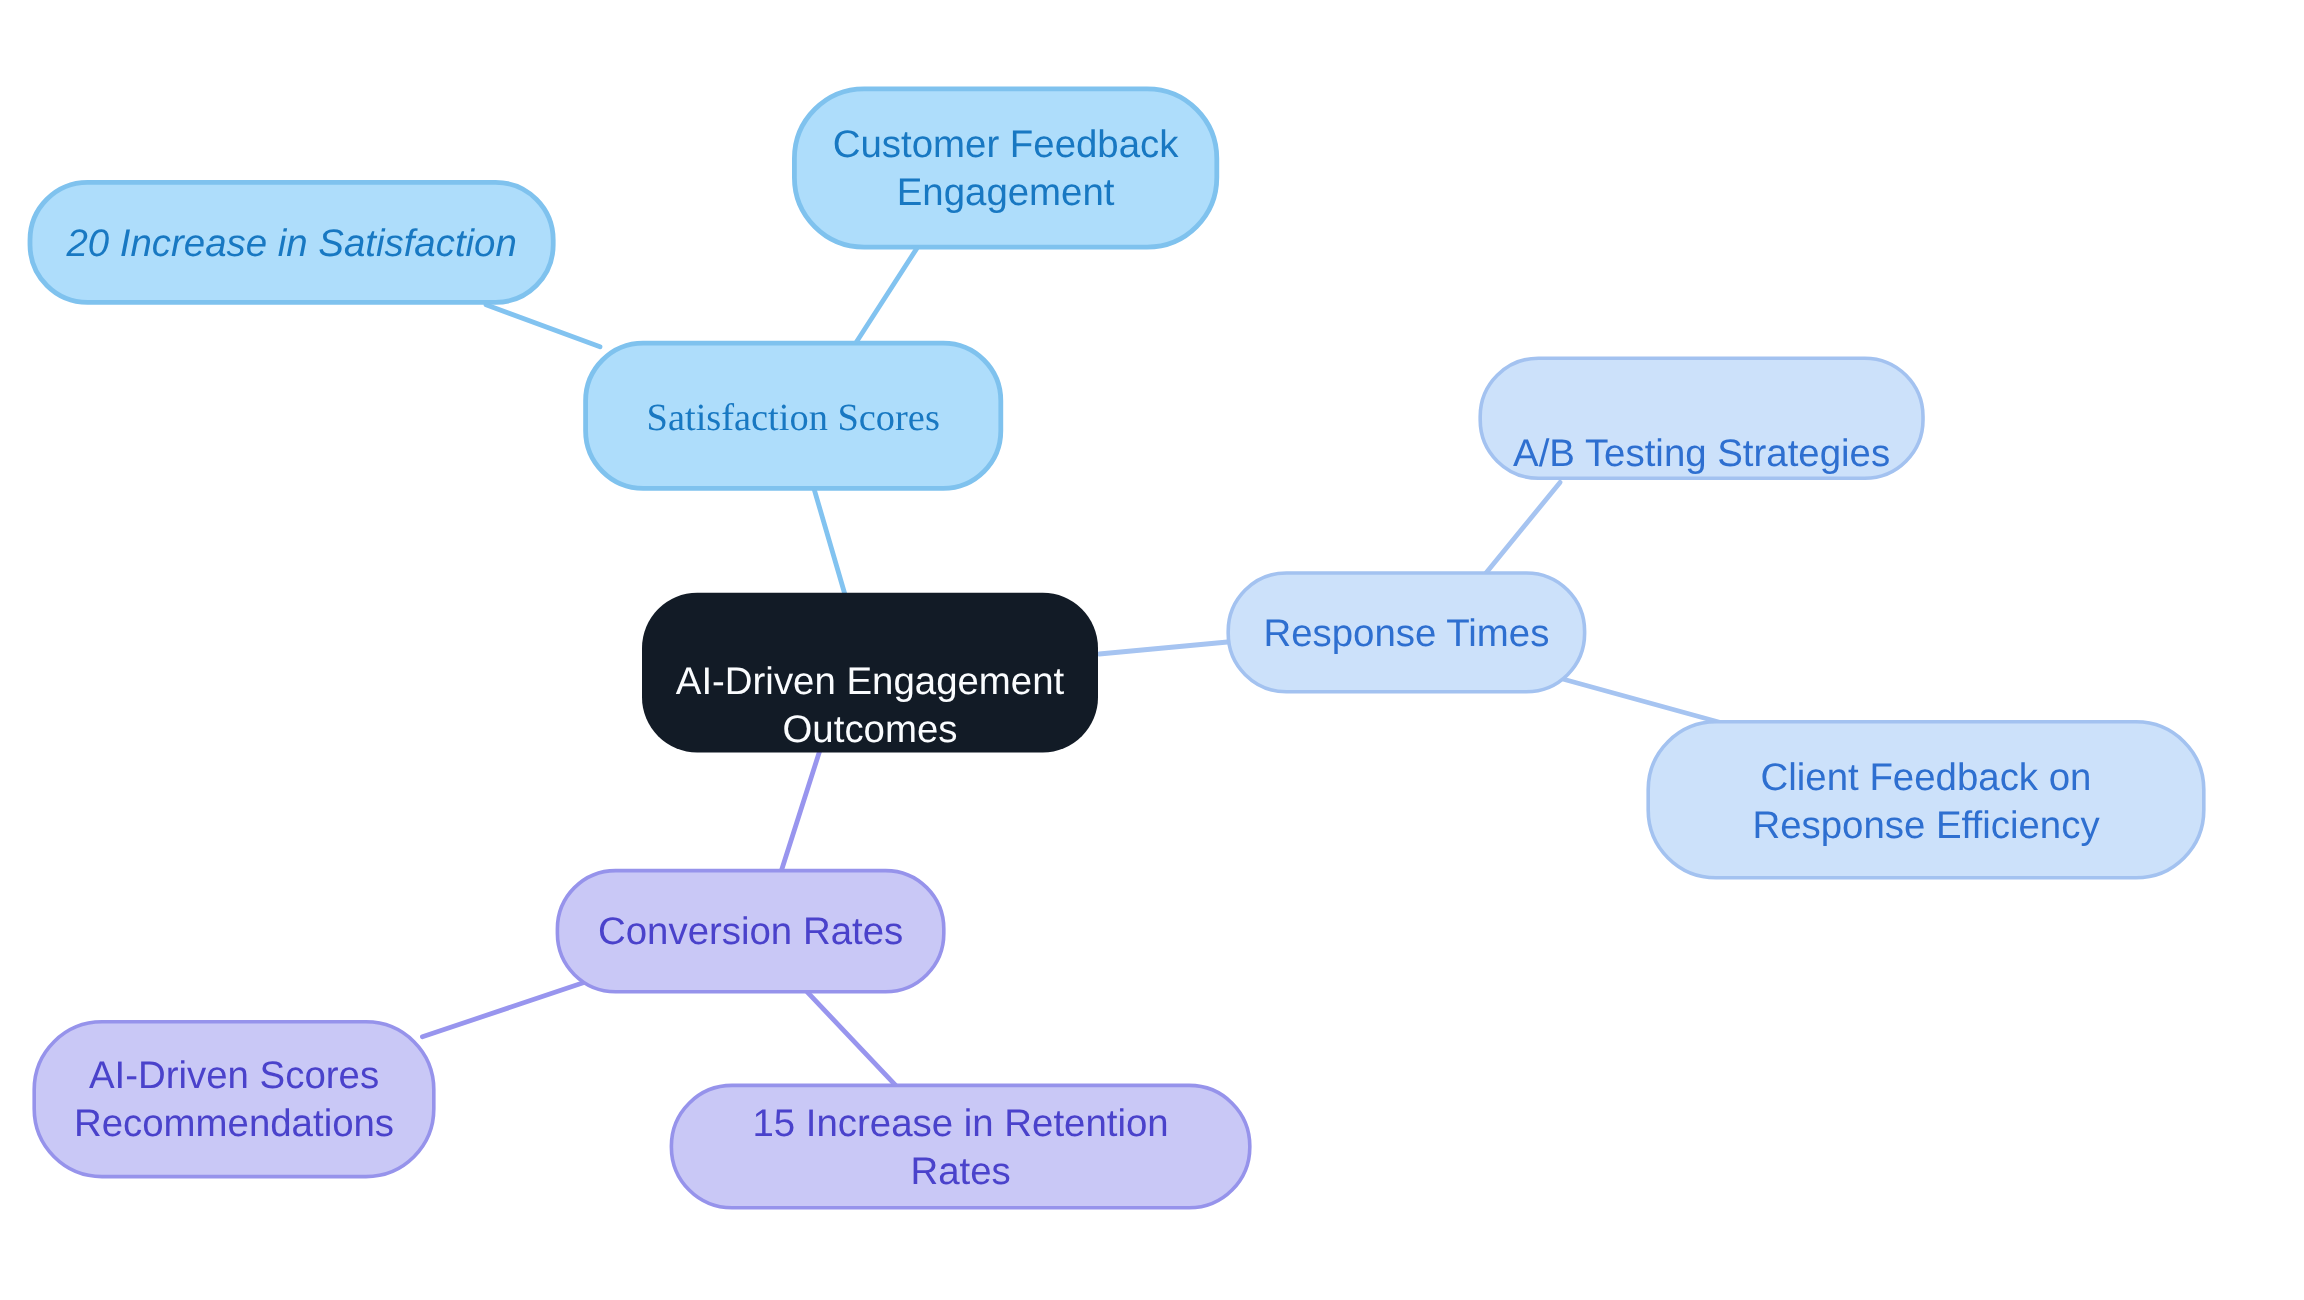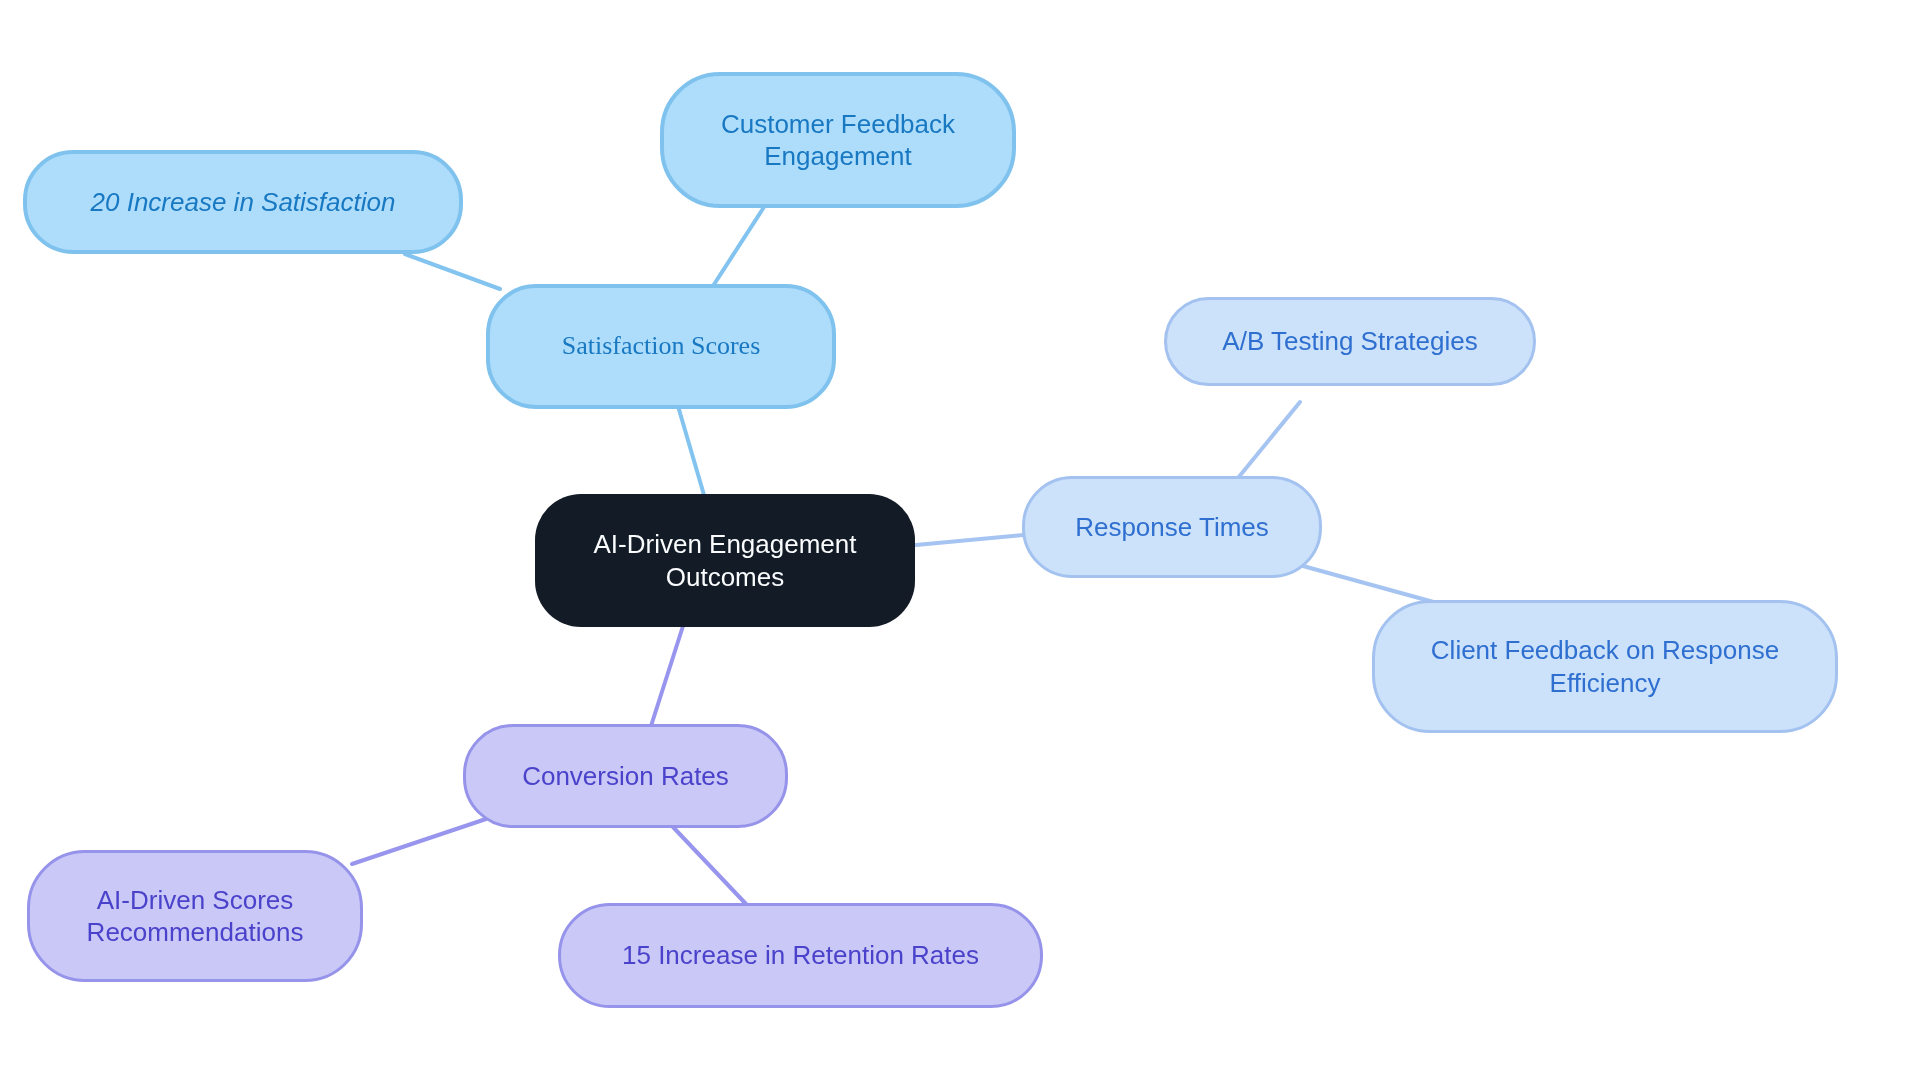--- a/index.html
+++ b/index.html
@@ -25,21 +25,21 @@
   .e-res { stroke: var(--res-edge, #a6c4f1); }
   .e-con { stroke: var(--con-edge, #9895ee); }
 
   .node {
     position: absolute;
     display: flex;
     align-items: center;
     justify-content: center;
     text-align: center;
     box-sizing: border-box;
-    font-size: 26px;
+    font-size: 32px;
     line-height: 1.25;
     padding: 0 22px;
     cursor: default;
   }
   .node.center {
     background: var(--center-fill, #121b26);
     color: var(--center-text, #fafcfe);
     border-radius: 46px;
     border: none;
   }
@@ -53,26 +53,26 @@
     border: 3px solid var(--res-border, #a3c2f0);
     color: var(--res-text, #2e6fd0);
   }
   .node.con {
     background: var(--con-fill, #c9c8f6);
     border: 3px solid var(--con-border, #9693eb);
     color: var(--con-text, #4a42cb);
     text-align: center;
   }
 
-  #n-center   { left: 535px;  top: 494px; width: 380px; height: 133px; }
+  #n-center   { left: 535px;  top: 494px; width: 380px; height: 133px; align-items: flex-end; }
   #n-sat      { left: 486px;  top: 284px; width: 350px; height: 125px; border-radius: 50px; font-family: Liberation Serif, serif; }
   #n-sat-c0   { left: 23px;   top: 150px; width: 440px; height: 104px; border-radius: 50px; font-style: italic; }
   #n-sat-c1   { left: 660px;  top: 72px;  width: 356px; height: 136px; border-radius: 60px; }
   #n-res      { left: 1022px; top: 476px; width: 300px; height: 102px; border-radius: 50px; }
-  #n-res-c0   { left: 1164px; top: 297px; width: 372px; height: 89px; border-radius: 50px; }
+  #n-res-c0   { left: 1232px; top: 297px; width: 372px; height: 103px; border-radius: 50px; align-items: flex-end; }
   #n-res-c1   { left: 1372px; top: 600px; width: 466px; height: 133px; border-radius: 58px; }
   #n-con      { left: 463px;  top: 724px; width: 325px; height: 104px; border-radius: 50px; }
   #n-con-c0   { left: 27px;   top: 850px; width: 336px; height: 132px; border-radius: 58px; }
   #n-con-c1   { left: 558px;  top: 903px; width: 485px; height: 105px; border-radius: 52px; }
 </style>
 </head>
 <body>
 
 <div class="canvas">
 

